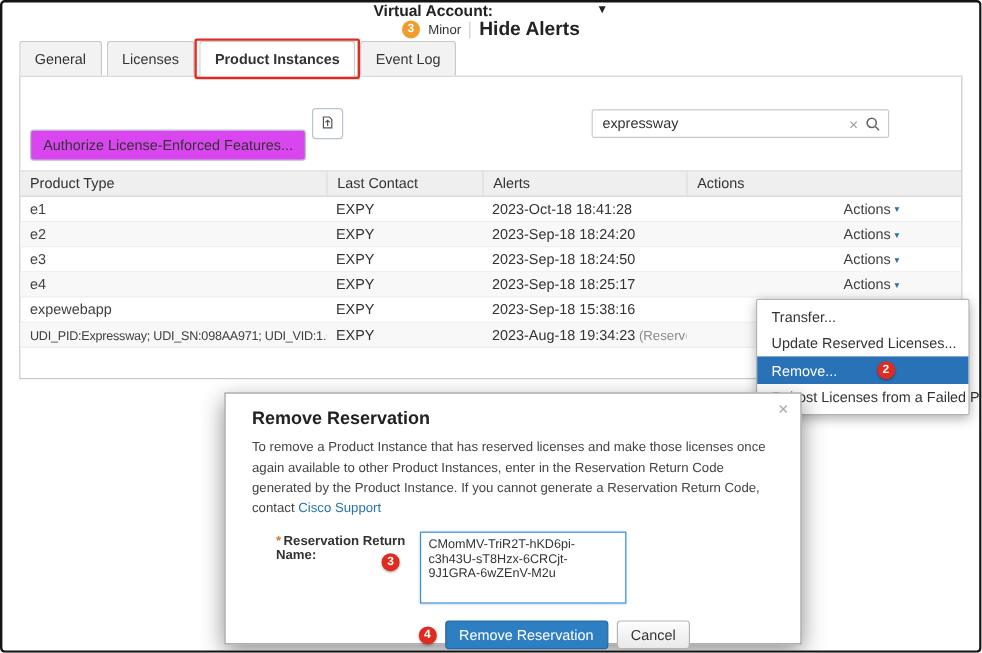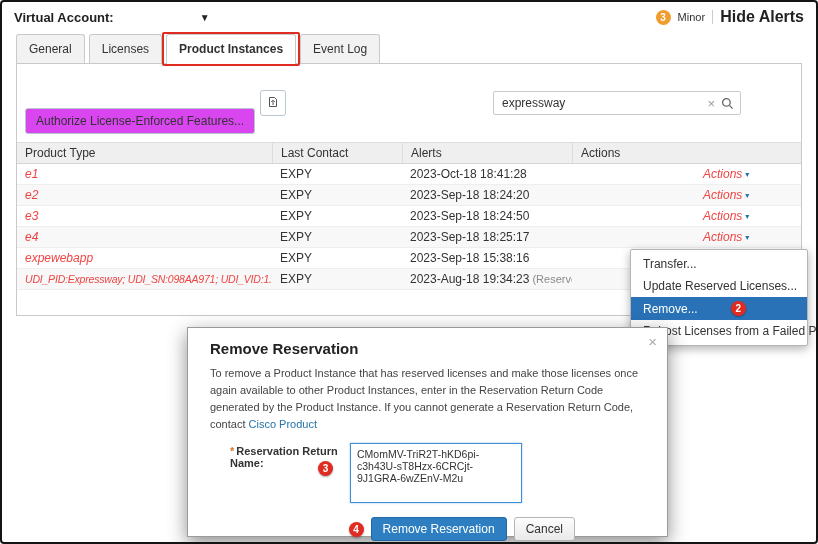--- a/index.html
+++ b/index.html
@@ -4,21 +4,21 @@
 <style>
   * { box-sizing: border-box; margin: 0; padding: 0; }
   html,body { background:#fff; }
   body { font-family: "Liberation Sans", sans-serif; }
   #page {
     position: relative; width: 818px; height: 544px;
     border: 2px solid #141414; border-radius: 4px; background: #fff; overflow: hidden;
   }
 
   
-  .hdr { height: 30px; display: flex; align-items: center; justify-content: space-between; padding: 0 12px; }
+  .hdr { height: 30px; display: flex; align-items: center; justify-content: center; padding: 0 12px; flex-direction: column; }
   .hdr-left { display: flex; align-items: center; }
   .va-title { font-size: 13px; font-weight: bold; color: #222; }
   .va-caret { margin-left: 86px; font-size: 10px; color: #222; cursor: pointer; }
   .hdr-right { display: flex; align-items: center; gap: 7px; }
   .minor-badge { width: 15px; height: 15px; border-radius: 50%; background: #f09d2e; color: #fff;
     font-size: 10px; font-weight: bold; display: inline-flex; align-items: center; justify-content: center; }
   .minor-label { font-size: 11px; color: #333; }
   .hdr-divider { width: 1px; height: 14px; background: #ccc; }
   .hide-alerts { font-size: 16px; font-weight: bold; color: #222; cursor: pointer; }
 
@@ -45,21 +45,21 @@
 
   
   .thead, .trow { display: grid; grid-template-columns: 255px 130px 170px 123px 1fr; align-items: center; }
   .thead { background: #efefef; border-top: 1px solid #ddd; border-bottom: 1px solid #d5d5d5; height: 22px; }
   .thead > div { font-size: 12px; color: #333; padding: 0 8px; height: 100%; display: flex; align-items: center;
     border-left: 1px solid #ddd; }
   .thead > div:first-child { border-left: none; }
   .trow { height: 21px; font-size: 12px; color: #333; border-bottom: 1px solid #eee; }
   .trow:nth-child(even) { background: #f8f8f8; }
   .td { padding: 0 8px; overflow: hidden; white-space: nowrap; }
-  .td a { color: #ef4444; text-decoration: none; cursor: pointer; font-style: italic; }
+  .td a { color: #404040; text-decoration: none; cursor: pointer; }
   .td .note { color: #8a8a8a; font-size: 11px; margin-left: 3px; }
   .small-link { font-size: 10.5px; letter-spacing: -0.2px; }
   .actions-cell { display: flex; align-items: center; gap: 3px; }
   .caret-sm { font-size: 8px; color: #2574a9; }
 
   
   .ann-circle { width: 15px; height: 15px; border-radius: 50%; background: #e02b20; color: #fff; font-size: 10px;
     font-weight: bold; display: inline-flex; align-items: center; justify-content: center; flex: none;
     box-shadow: 0 1px 2px rgba(0,0,0,.35); }
 
@@ -227,21 +227,21 @@
       <span>Remove...</span>
       <span class="ann-circle">2</span>
     </div>
     <div class="ctx-item">Rehost Licenses from a Failed Product...</div>
   </div>
 
   <div class="modal">
     <span class="modal-close">×</span>
     <div class="modal-title">Remove Reservation</div>
     <div class="modal-body">
-      <span>To remove a Product Instance that has reserved licenses and make those licenses once again available to other Product Instances, enter in the Reservation Return Code generated by the Product Instance. If you cannot generate a Reservation Return Code, contact </span><a>Cisco Product</a>
+      <span>To remove a Product Instance that has reserved licenses and make those licenses once again available to other Product Instances, enter in the Reservation Return Code generated by the Product Instance. If you cannot generate a Reservation Return Code, contact </span><a>Cisco Support</a>
     </div>
     <div class="field-row">
       <div class="field-label">
         <span class="req">*</span><span>Reservation Return Name:</span>
       </div>
       <span class="ann-circle field-ann">3</span>
       <textarea class="code-area" style="">CMomMV-TriR2T-hKD6pi-c3h43U-sT8Hzx-6CRCjt-9J1GRA-6wZEnV-M2u</textarea>
     </div>
     <div class="modal-footer">
       <span class="ann-circle">4</span>

